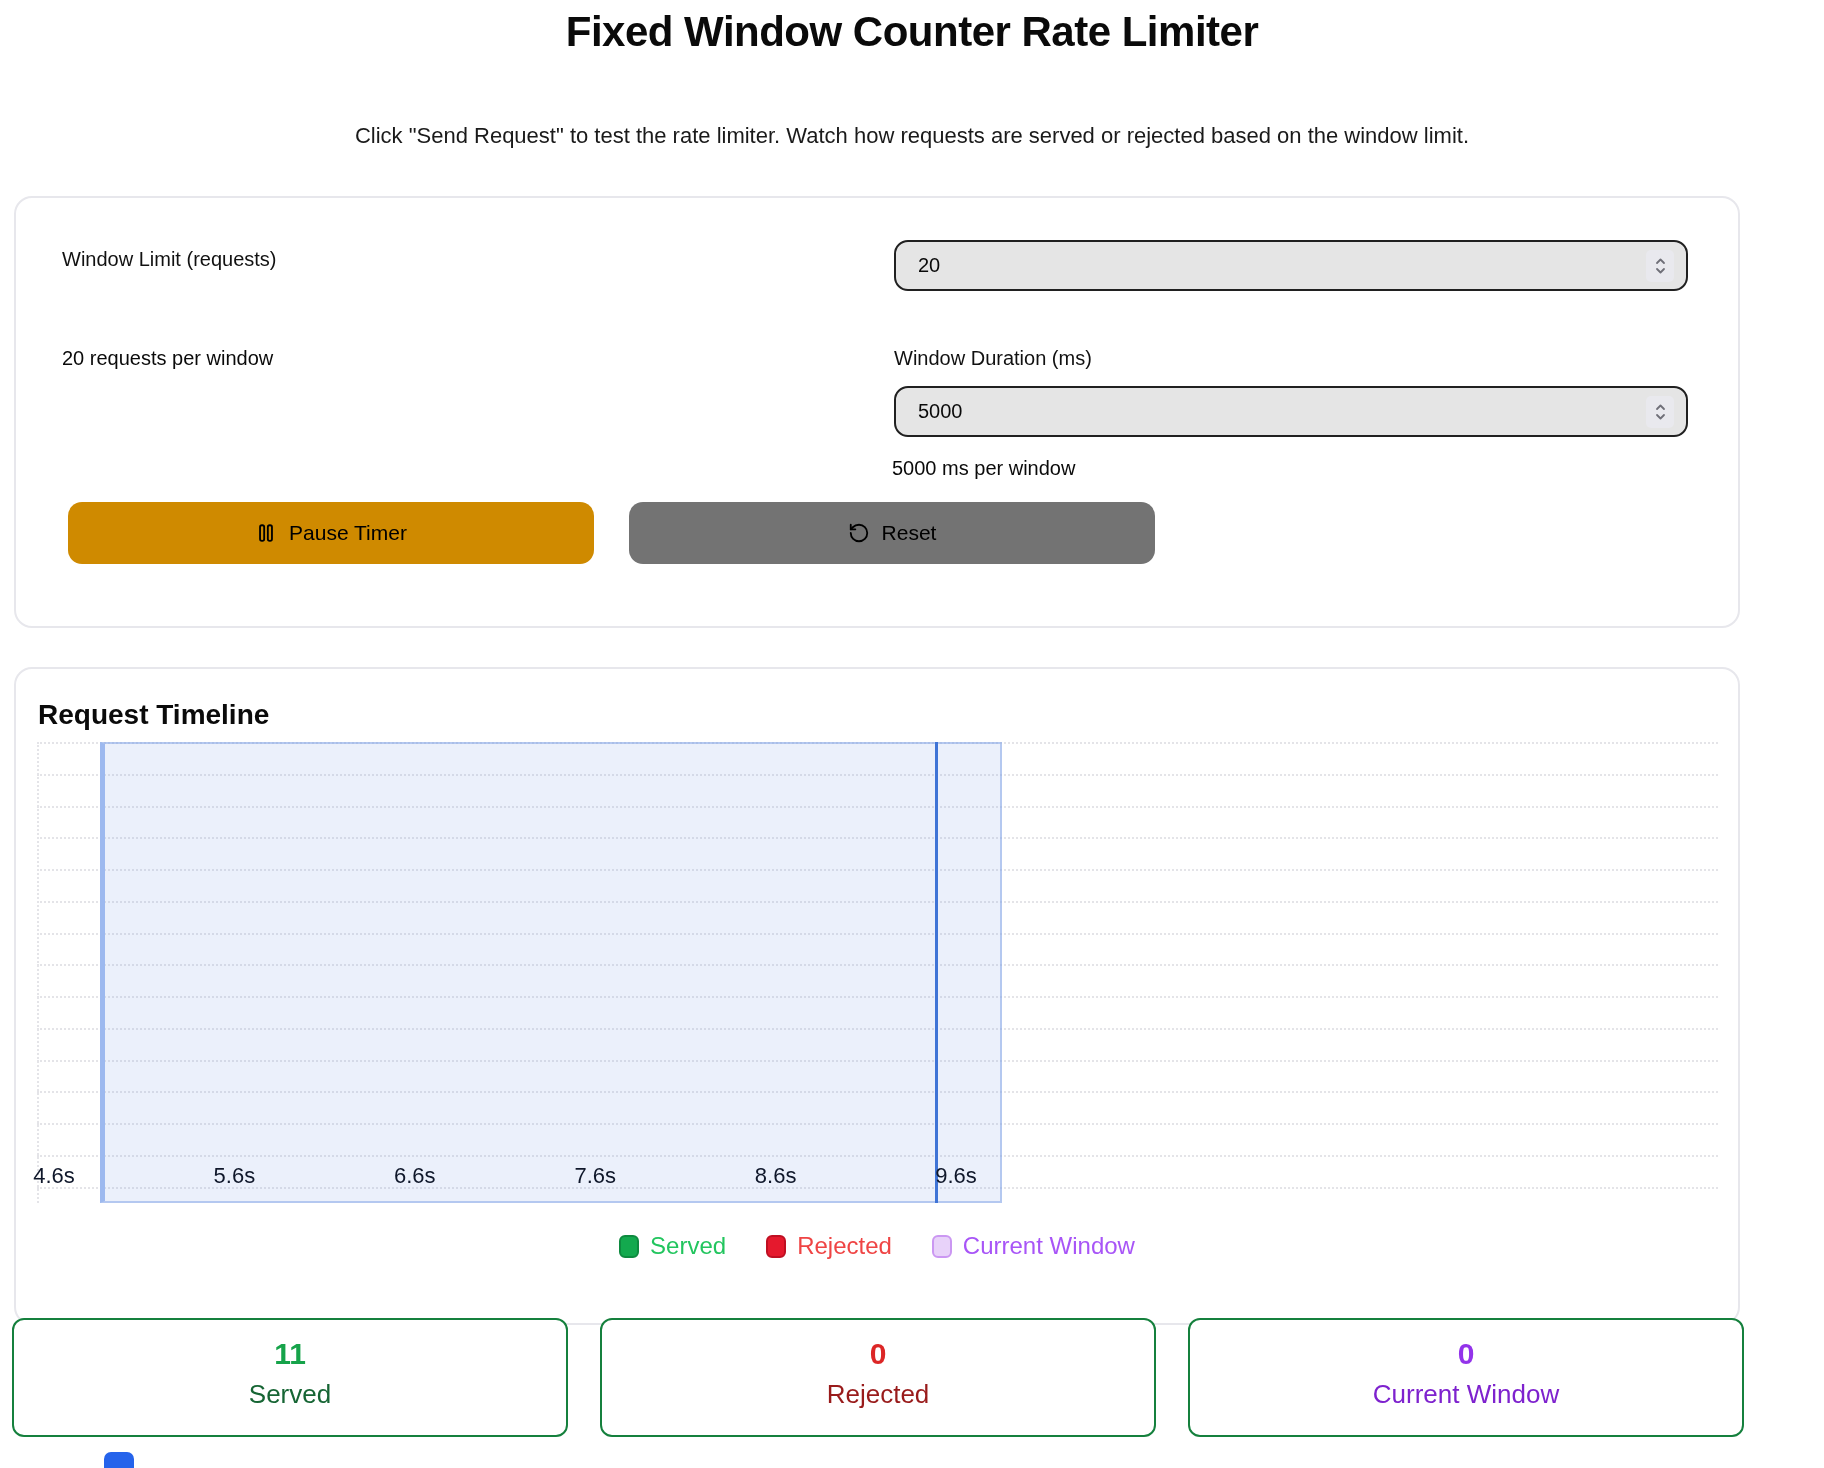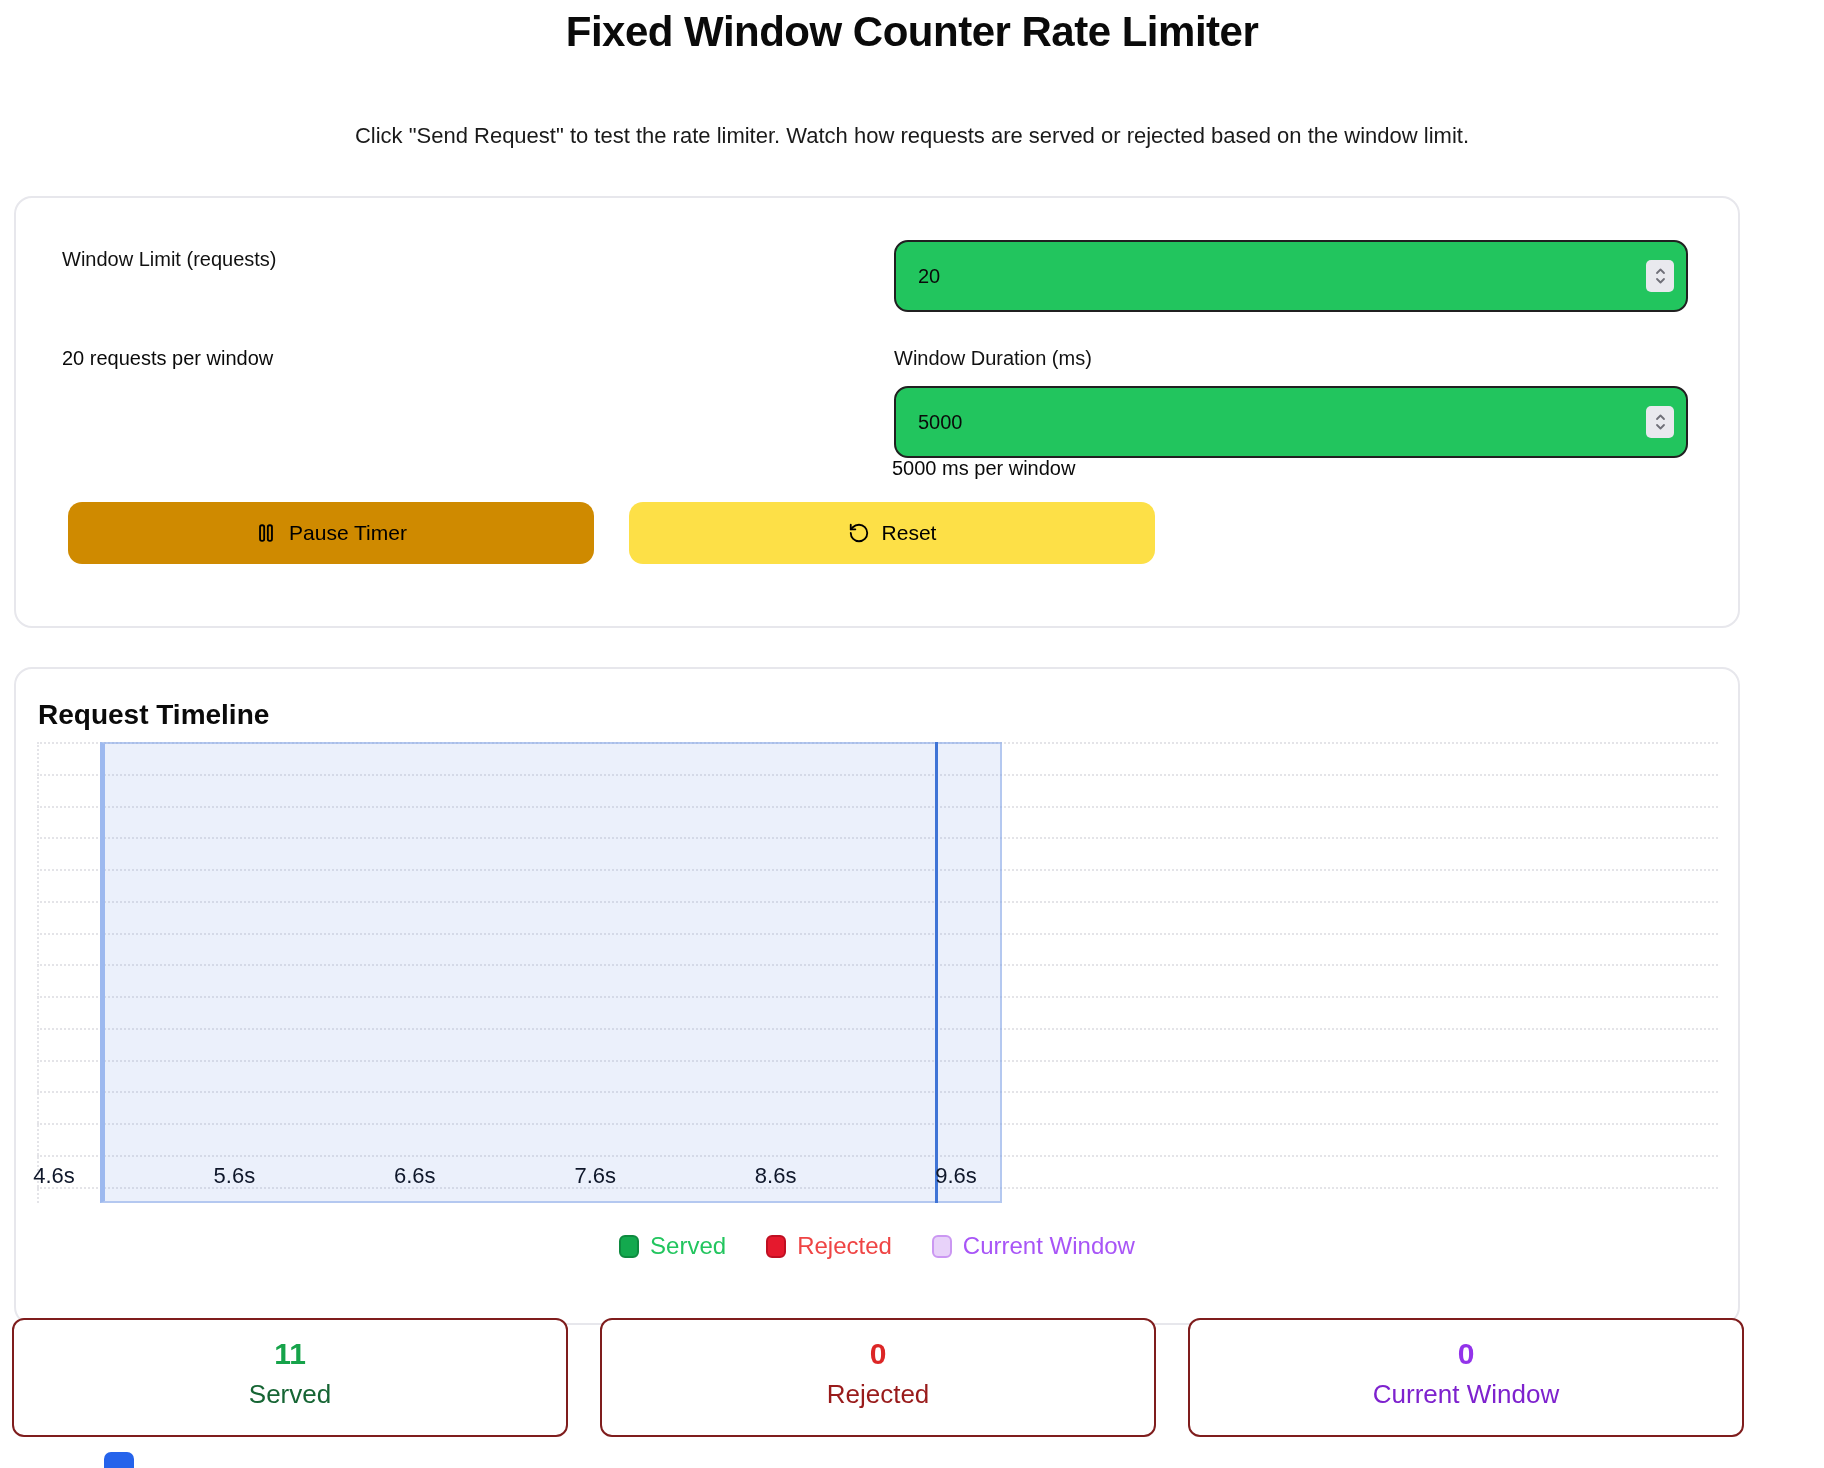--- a/index.html
+++ b/index.html
@@ -18,22 +18,22 @@
   .panel { position:absolute; background:#fff; border:2px solid #e7e7ec; border-radius:18px; }
   .controls-panel { left:14px; top:196px; width:1726px; height:432px; }
   .timeline-panel { left:14px; top:667px; width:1726px; height:658px; }
 
   .field-label { position:absolute; font-size:20px; color:#111; }
   .lbl-limit   { left:46px;  top:50px; }
   .helper-left { left:46px;  top:149px; font-size:20px; position:absolute; }
   .lbl-duration{ left:878px; top:149px; }
   .helper-duration { left:876px; top:259px; font-size:20px; position:absolute; }
 
-  .number-input { position:absolute; width:794px; height:72px; border:2px solid #202020;
-    border-radius:14px; background:#22c55e; }
+  .number-input { position:absolute; width:794px; height:51px; border:2px solid #202020;
+    border-radius:14px; background:#e5e5e5; }
   .input-limit    { left:878px; top:42px; }
   .input-duration { left:878px; top:188px; }
   .number-input input { position:absolute; inset:0; width:100%; height:100%; border:none;
     outline:none; background:transparent; font-family:inherit; font-size:20px; color:#0a0a0a;
     padding-left:22px; }
   .stepper { position:absolute; right:12px; top:50%; transform:translateY(-50%);
     width:28px; height:32px; background:#e9e9ee; border-radius:5px;
     display:flex; align-items:center; justify-content:center; cursor:pointer; }
   .stepper svg { display:block; }
 
@@ -55,21 +55,21 @@
   .tick { position:absolute; top:421px; transform:translateX(-50%); font-size:22px; color:#0f172a; white-space:nowrap; }
 
   .legend { position:absolute; left:0; top:563px; width:100%; display:flex;
     justify-content:center; align-items:center; gap:40px; }
   .legend-item { display:flex; align-items:center; gap:11px; }
   .swatch { width:20px; height:23px; border-radius:6px; border:2px solid transparent; }
   .legend-label { font-size:24px; }
 
   .stats-row { position:absolute; left:0; top:1318px; width:1824px; padding-left:12px;
     display:flex; gap:32px; }
-  .stat-card { flex:0 0 556px; height:119px; background:#fff; border:2px solid #7f1d1d;
+  .stat-card { flex:0 0 556px; height:119px; background:#fff; border:2px solid #15803d;
     border-radius:12px; text-align:center; padding-top:17px; }
   .stat-value { font-size:30px; font-weight:800; line-height:1.1; }
   .stat-label { font-size:26px; margin-top:9px; }
 
   .partial-button { position:absolute; left:104px; top:1452px; width:30px; height:26px;
     background:#2563eb; border-radius:7px; }
 </style>
 </head>
 <body>
 
@@ -107,21 +107,21 @@
     <div class="helper-duration">5000 ms per window</div>
 
     <div class="btn-row">
       <button class="btn" id="btn-pause" style="background: rgb(207, 138, 0);">
         <svg width="22" height="22" viewBox="0 0 24 24" fill="none" stroke="#000" stroke-width="2" stroke-linecap="round" stroke-linejoin="round">
           <rect x="5.5" y="3.5" width="4.5" height="17" rx="2"></rect>
           <rect x="14" y="3.5" width="4.5" height="17" rx="2"></rect>
         </svg>
         <span>Pause Timer</span>
       </button>
-      <button class="btn" id="btn-reset" style="background: #fde047;">
+      <button class="btn" id="btn-reset" style="background: #737373;">
         <svg width="22" height="22" viewBox="0 0 24 24" fill="none" stroke="#000" stroke-width="2" stroke-linecap="round" stroke-linejoin="round">
           <path d="M3 12a9 9 0 1 0 9-9 9.75 9.75 0 0 0-6.74 2.74L3 8"></path>
           <path d="M3 3v5h5"></path>
         </svg>
         <span>Reset</span>
       </button>
     </div>
   </section>
 
   <section class="panel timeline-panel">

